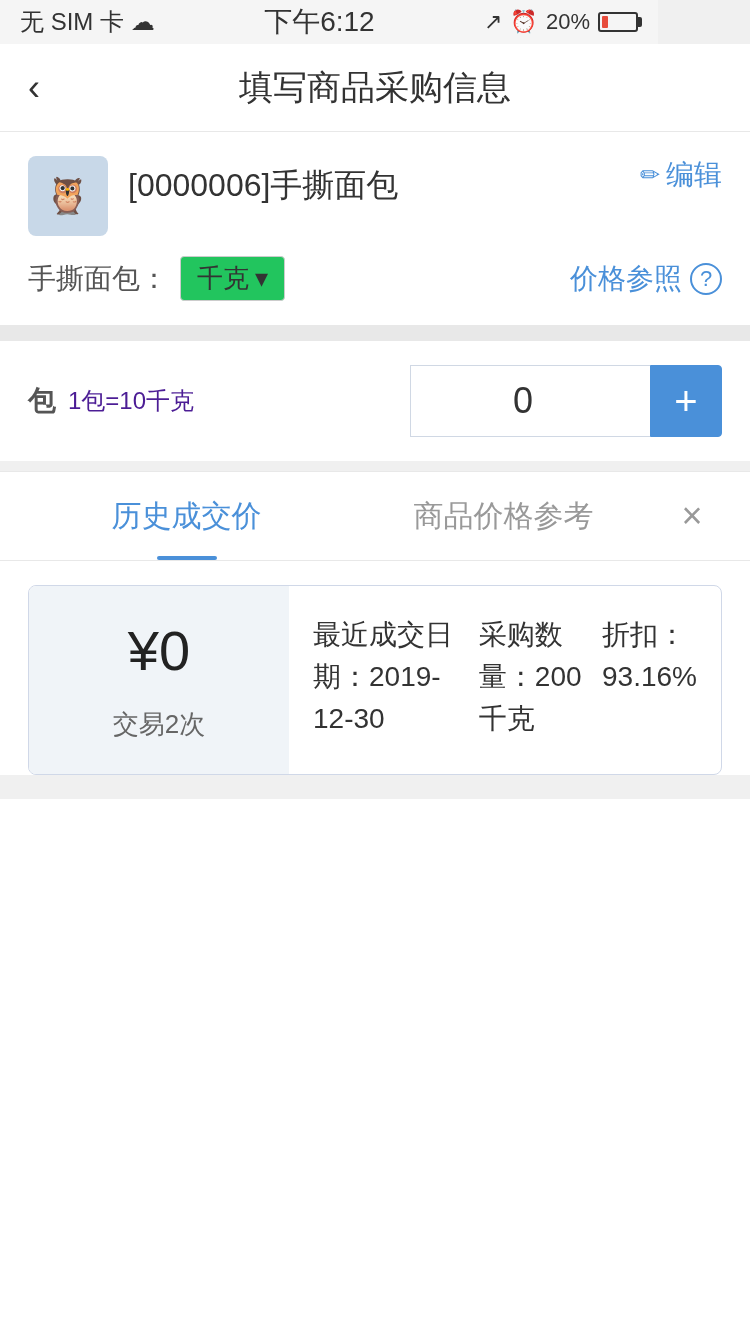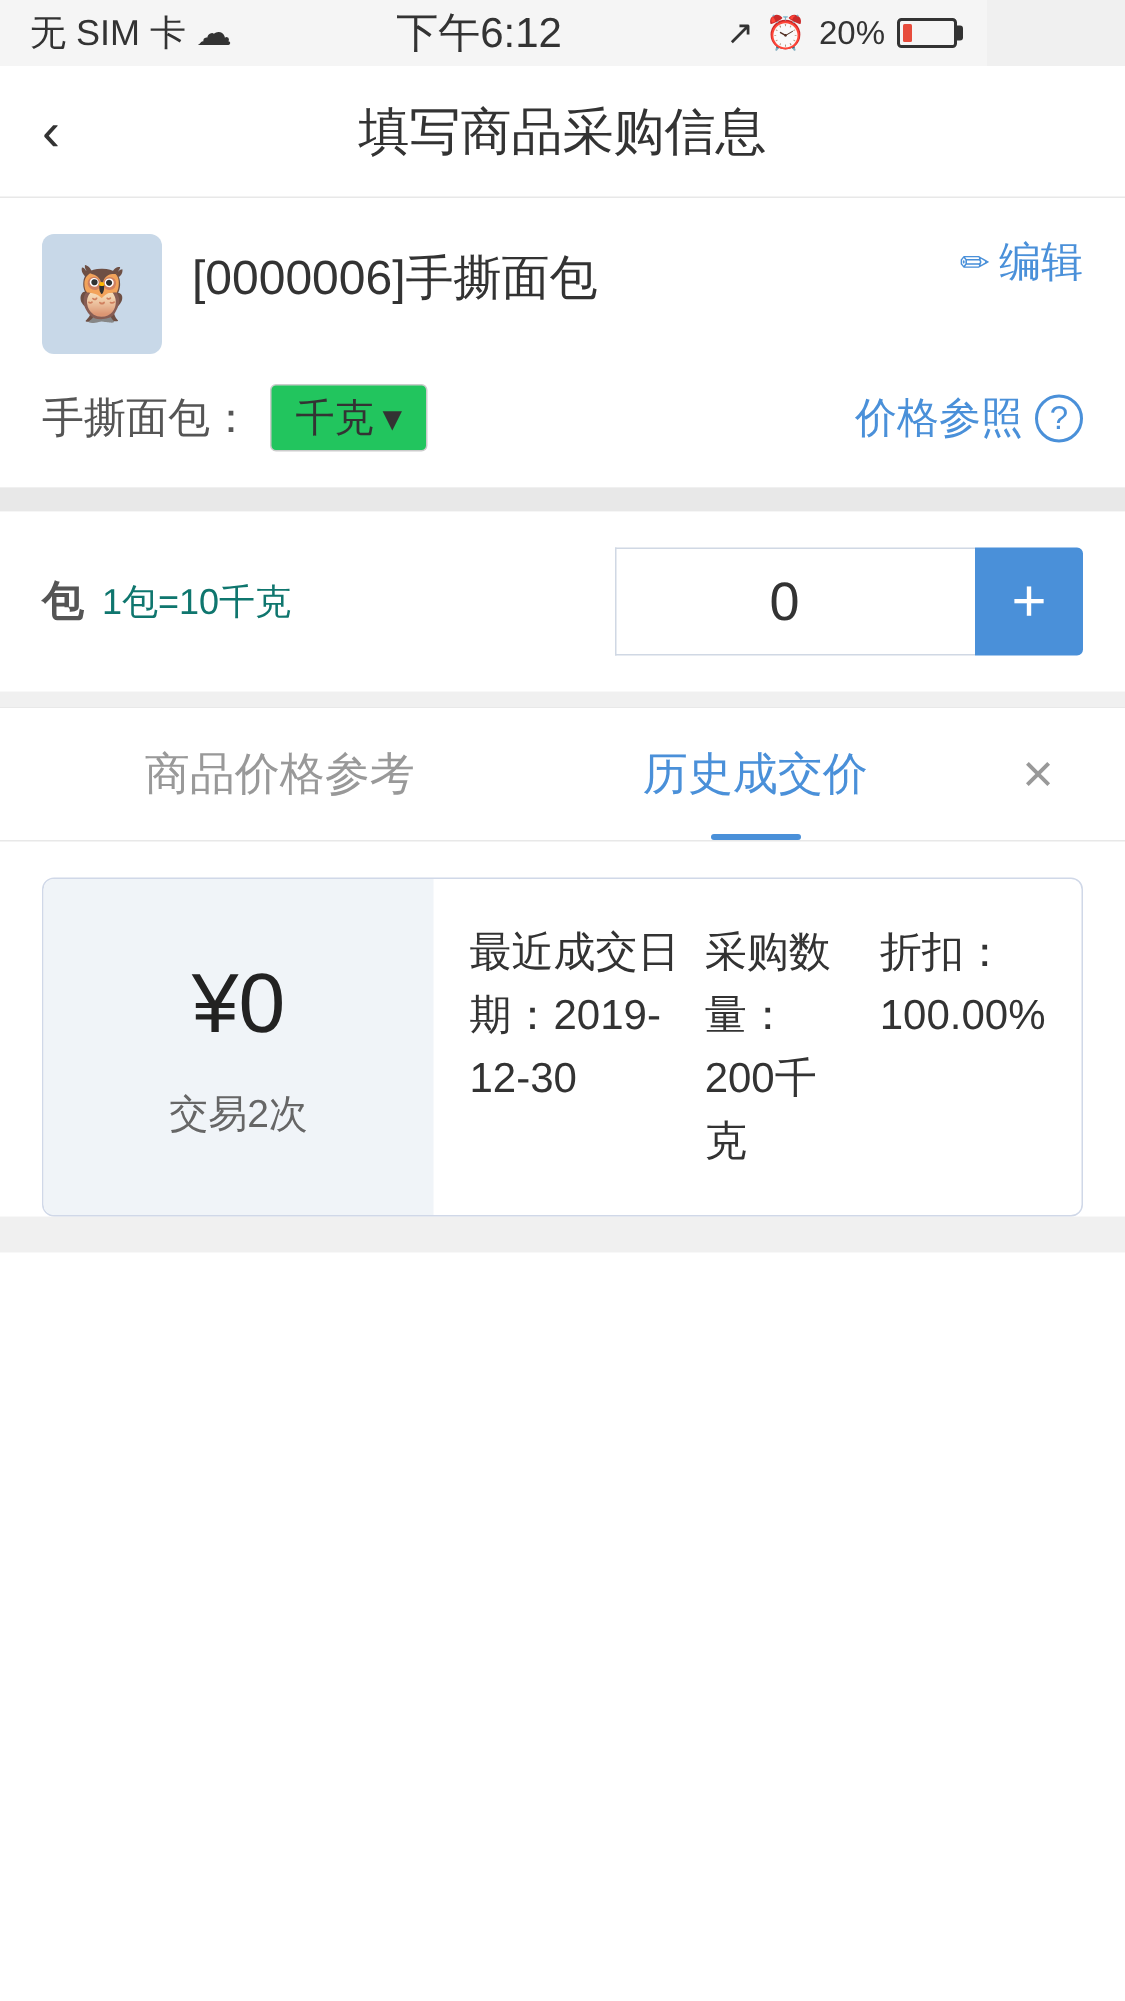--- a/index.html
+++ b/index.html
@@ -210,21 +210,21 @@
       align-items: center;
       gap: 12px;
     }
     .qty-unit-badge {
       font-size: 28px;
       font-weight: 600;
       color: #555;
     }
     .qty-sub-label {
       font-size: 24px;
-      color: #0f766e;
+      color: #4c1d95;
     }
     .qty-input-row {
       display: flex;
       align-items: center;
       gap: 0;
     }
     .qty-input {
       width: 240px;
       height: 72px;
       border: 1px solid #d0d8e4;
@@ -409,44 +409,44 @@
     <span class="qty-sub-label">1包=10千克</span>
   </div>
   <div class="qty-input-row">
     <input class="qty-input" type="number" value="0" style="">
     <div class="qty-plus-btn">+</div>
   </div>
 </div>
 
 <div class="tabs-section">
   <div class="tabs-header">
-    <div class="tab-item">
-      <span>商品价格参考</span>
-    </div>
     <div class="tab-item active">
       <span>历史成交价</span>
       <div class="tab-active-bar"></div>
+    </div>
+    <div class="tab-item">
+      <span>商品价格参考</span>
     </div>
     <div class="tab-close">×</div>
   </div>
 
   <div class="price-card">
     <div class="price-card-left">
       <div class="price-amount">
         <span>¥</span><span>0</span>
       </div>
       <div class="price-trade-count">交易2次</div>
     </div>
     <div class="price-card-right">
       <div class="price-detail-row">
         <span>最近成交日期：</span><span>2019-12-30</span>
       </div>
       <div class="price-detail-row">
         <span>采购数量：</span><span>200千克</span>
       </div>
       <div class="price-detail-row">
-        <span>折扣：</span><span>100.00%</span>
+        <span>折扣：</span><span>93.16%</span>
       </div>
     </div>
   </div>
 </div>
 
 <div class="white-rest"></div>
 
 </body></html>

